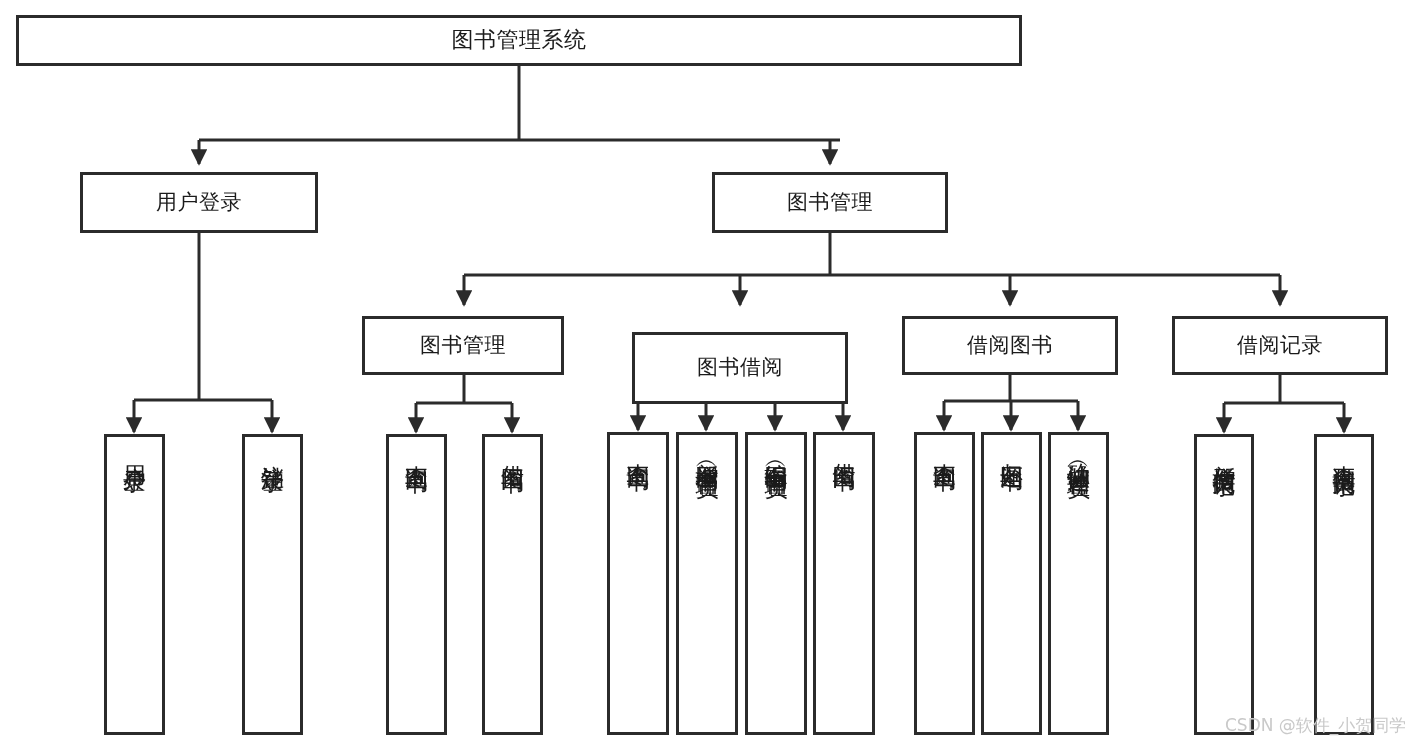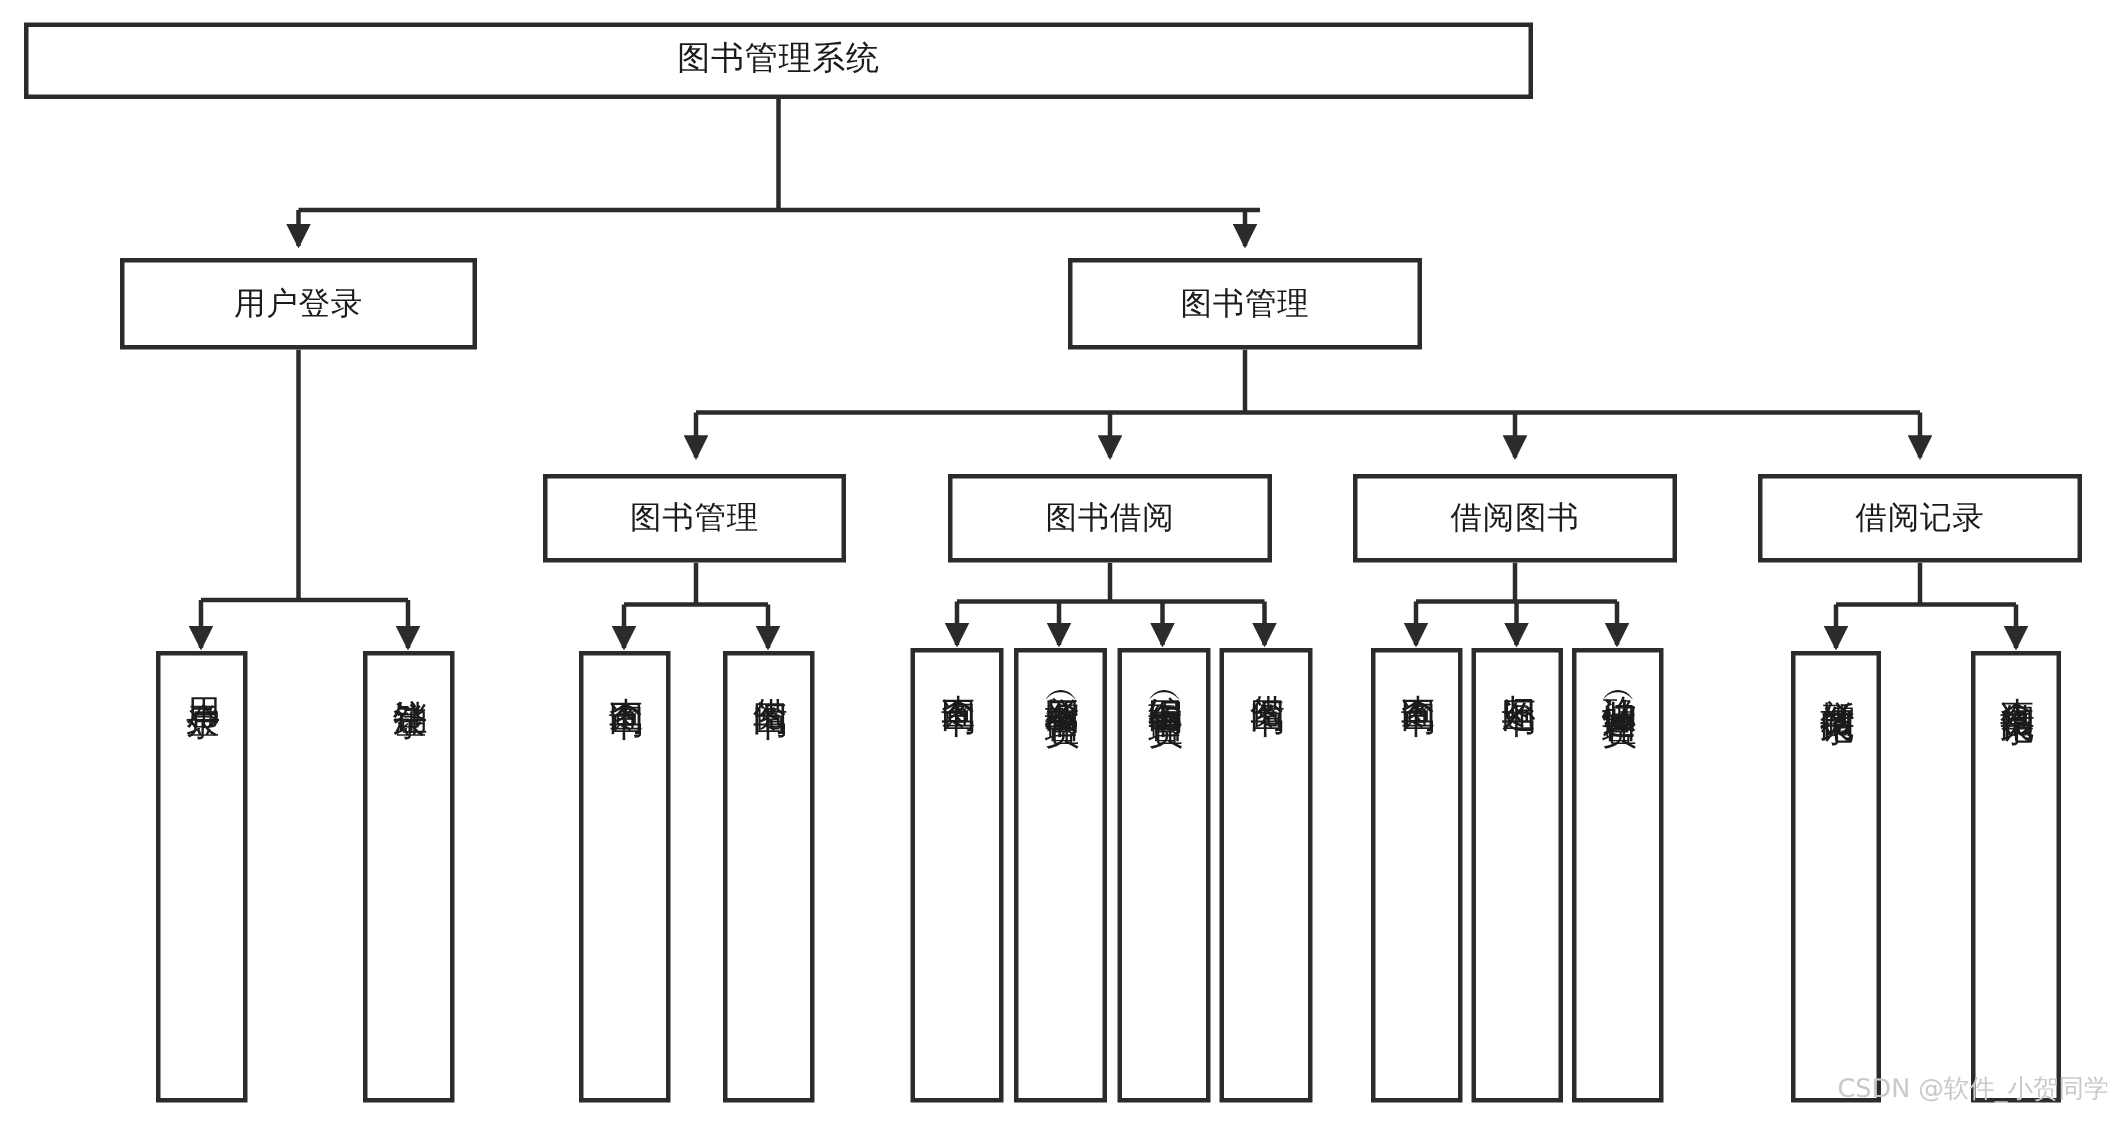--- a/index.html
+++ b/index.html
@@ -133,21 +133,21 @@
   <div class="node horizontal" style="left:80px; top:172px; width:238px; height:61px;">
     <span class="label">用户登录</span>
   </div>
   <div class="node horizontal" style="left:712px; top:172px; width:236px; height:61px;">
     <span class="label">图书管理</span>
   </div>
 
   <div class="node horizontal" style="left:362px; top:316px; width:202px; height:59px;">
     <span class="label">图书管理</span>
   </div>
-  <div class="node horizontal" style="left:632px; top:316px; width:216px; height:59px;">
+  <div class="node horizontal" style="left:632px; top:332px; width:216px; height:72px;">
     <span class="label">图书借阅</span>
   </div>
   <div class="node horizontal" style="left:902px; top:316px; width:216px; height:59px;">
     <span class="label">借阅图书</span>
   </div>
   <div class="node horizontal" style="left:1172px; top:316px; width:216px; height:59px;">
     <span class="label">借阅记录</span>
   </div>
 
   <div class="node vertical" style="left:104px; top:434px; width:61px; height:301px;">

